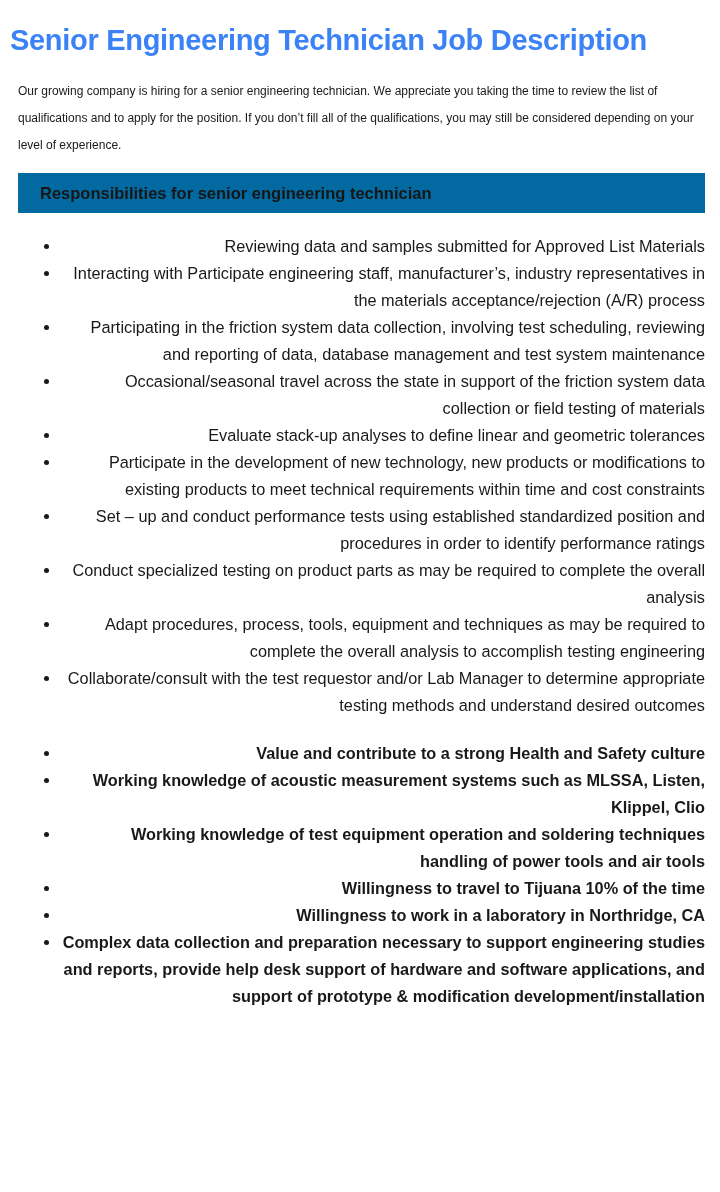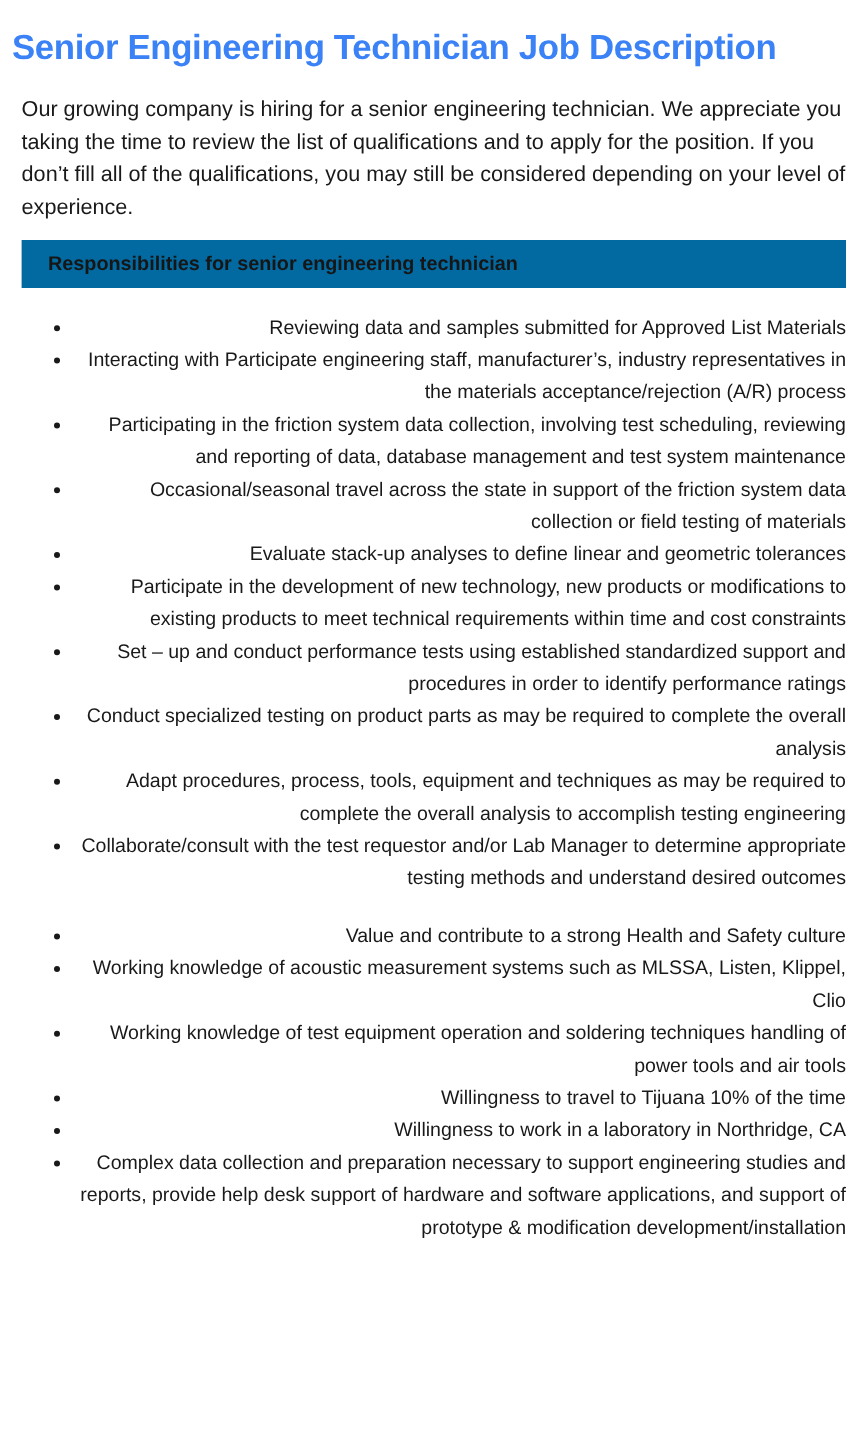--- a/index.html
+++ b/index.html
@@ -24,21 +24,21 @@
     font-weight: bold;
     letter-spacing: -0.3px;
     line-height: 40px;
     margin: 15px 0 0 -8px;
     padding-top: 5px;
     color: #3b82f6;
     white-space: nowrap;
   }
   .intro {
     margin: 18px 0 0 0;
-    font-size: 18px;
+    font-size: 12px;
     line-height: 27px;
   }
   .section-heading {
     margin-top: 14px;
     background: #0369a1;
     font-size: 16.5px;
     font-weight: bold;
     line-height: 22px;
     padding: 9px 10px 9px 22px;
     color: #161616;
@@ -48,20 +48,21 @@
   }
   ul.bullet-list {
     margin: 20px 0 0 0;
     padding: 0 0 0 43px;
     font-size: 16.3px;
     line-height: 27px;
     text-align: right;
   }
   ul.bullet-list.second {
     margin-top: 21px;
+    font-weight: bold;
   }
   ul.bullet-list li {
     list-style-type: disc;
     padding: 0;
     margin: 0;
   }
 </style>
 </head>
 <body>
 
@@ -73,21 +74,21 @@
 
   <div class="section-heading">Responsibilities for senior engineering technician</div>
 
   <ul class="bullet-list">
     <li>Reviewing data and samples submitted for Approved List Materials</li>
     <li>Interacting with Participate engineering staff, manufacturer’s, industry representatives in the materials acceptance/rejection (A/R) process</li>
     <li>Participating in the friction system data collection, involving test scheduling, reviewing and reporting of data, database management and test system maintenance</li>
     <li>Occasional/seasonal travel across the state in support of the friction system data collection or field testing of materials</li>
     <li>Evaluate stack-up analyses to define linear and geometric tolerances</li>
     <li>Participate in the development of new technology, new products or modifications to existing products to meet technical requirements within time and cost constraints</li>
-    <li>Set – up and conduct performance tests using established standardized support and procedures in order to identify performance ratings</li>
+    <li>Set – up and conduct performance tests using established standardized position and procedures in order to identify performance ratings</li>
     <li>Conduct specialized testing on product parts as may be required to complete the overall analysis</li>
     <li>Adapt procedures, process, tools, equipment and techniques as may be required to complete the overall analysis to accomplish testing engineering</li>
     <li>Collaborate/consult with the test requestor and/or Lab Manager to determine appropriate testing methods and understand desired outcomes</li>
   </ul>
 
 
   <ul class="bullet-list second">
     <li>Value and contribute to a strong Health and Safety culture</li>
     <li>Working knowledge of acoustic measurement systems such as MLSSA, Listen, Klippel, Clio</li>
     <li>Working knowledge of test equipment operation and soldering techniques handling of power tools and air tools</li>

